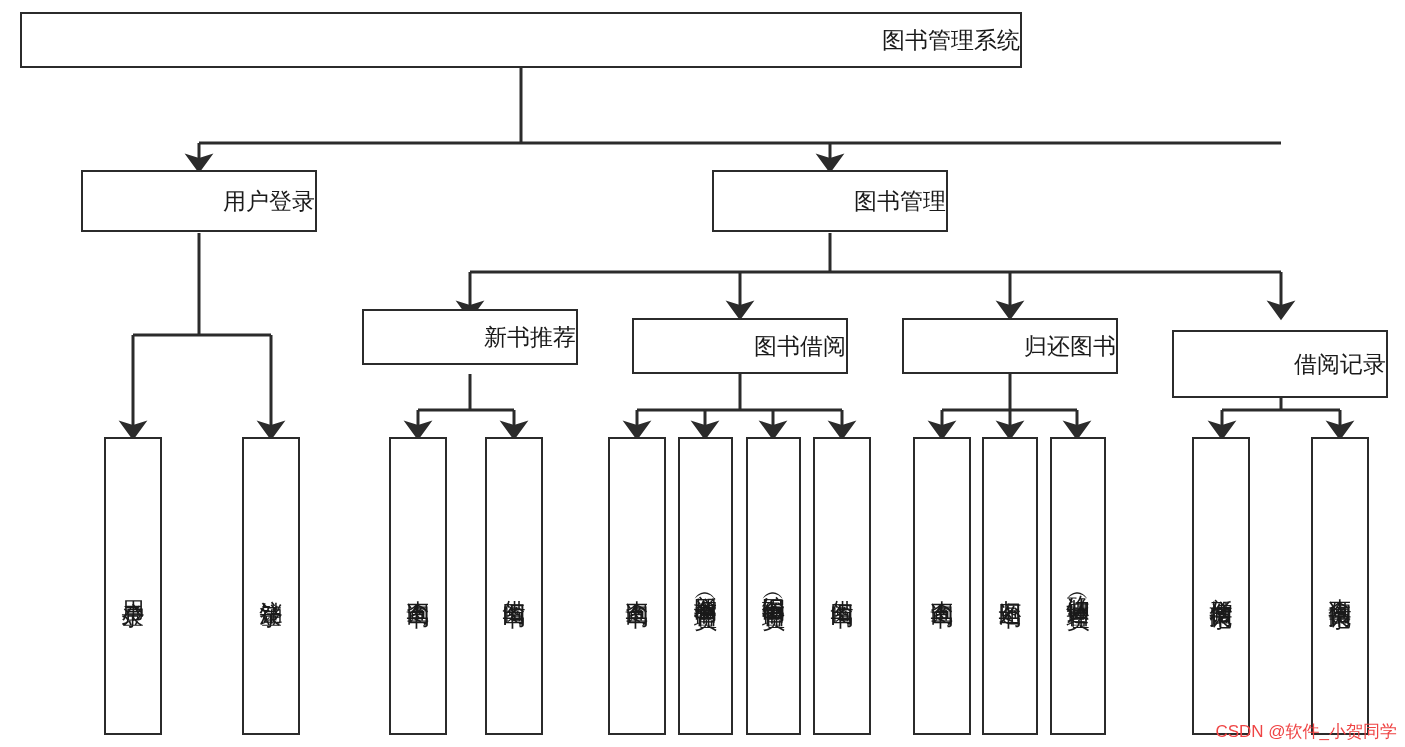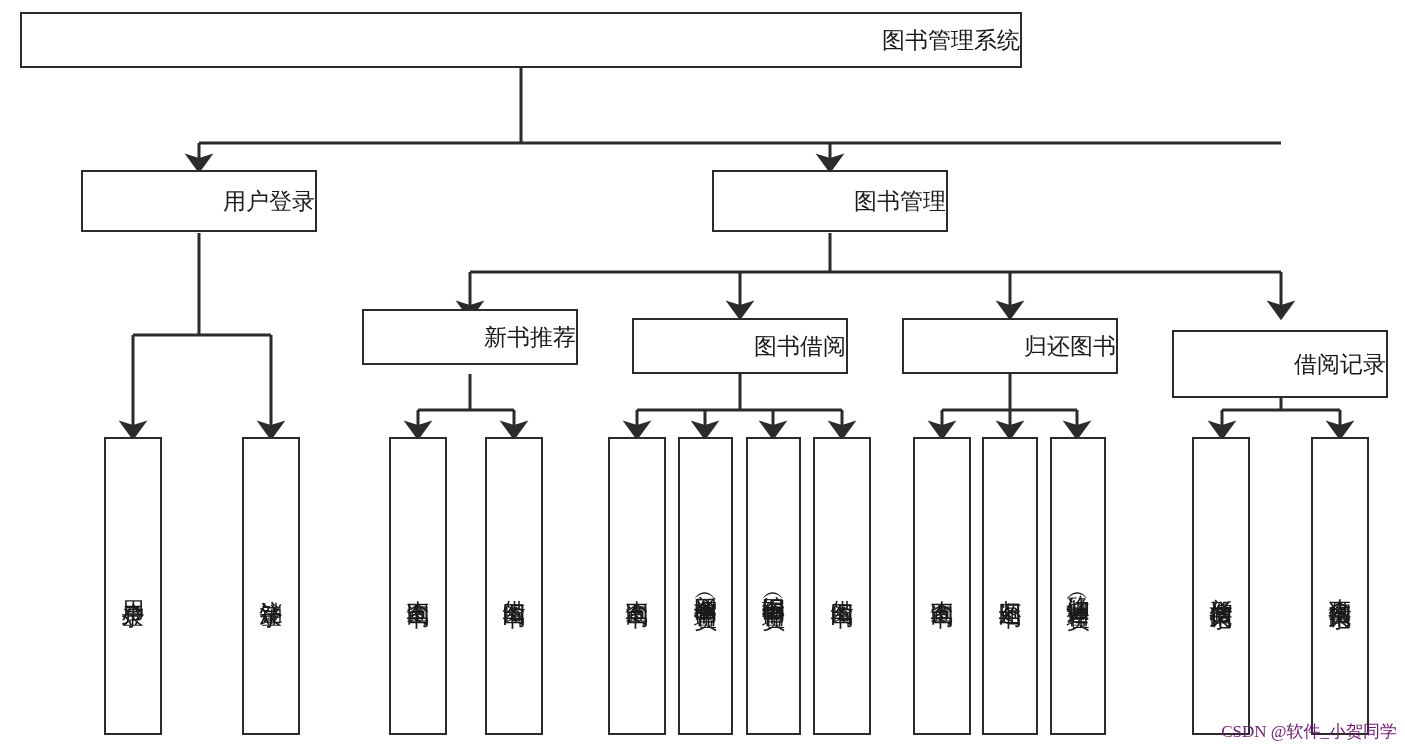--- a/index.html
+++ b/index.html
@@ -58,24 +58,24 @@
     font-size: 23px;
     line-height: 1.18;
     letter-spacing: 2px;
     white-space: nowrap;
   }
   #watermark {
     position: absolute;
     right: 8px;
     bottom: 4px;
     font-size: 17px;
-    color: #701a75;
+    color: #ef4444;
     z-index: 5;
     white-space: nowrap;
-    font-family: Liberation Serif, serif;
+    font-family: Liberation Sans, sans-serif;
   }
 </style>
 </head>
 <body>
 
 <div id="canvas">
 
   <svg id="connectors" viewBox="0 0 1405 747" xmlns="http://www.w3.org/2000/svg">
     <defs>
       <marker id="arrow" markerWidth="10" markerHeight="10" refX="3.2" refY="5" orient="auto" markerUnits="strokeWidth">

